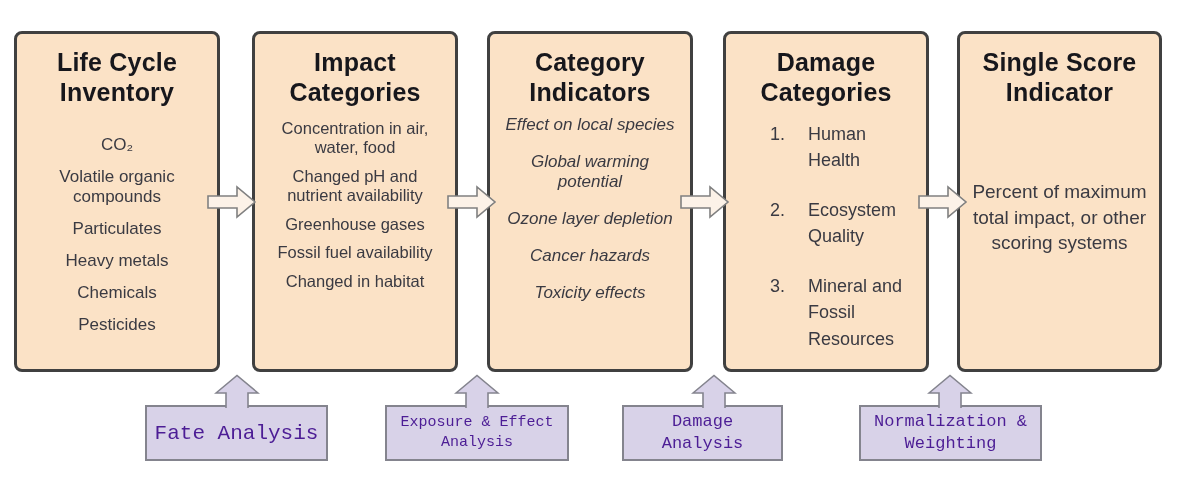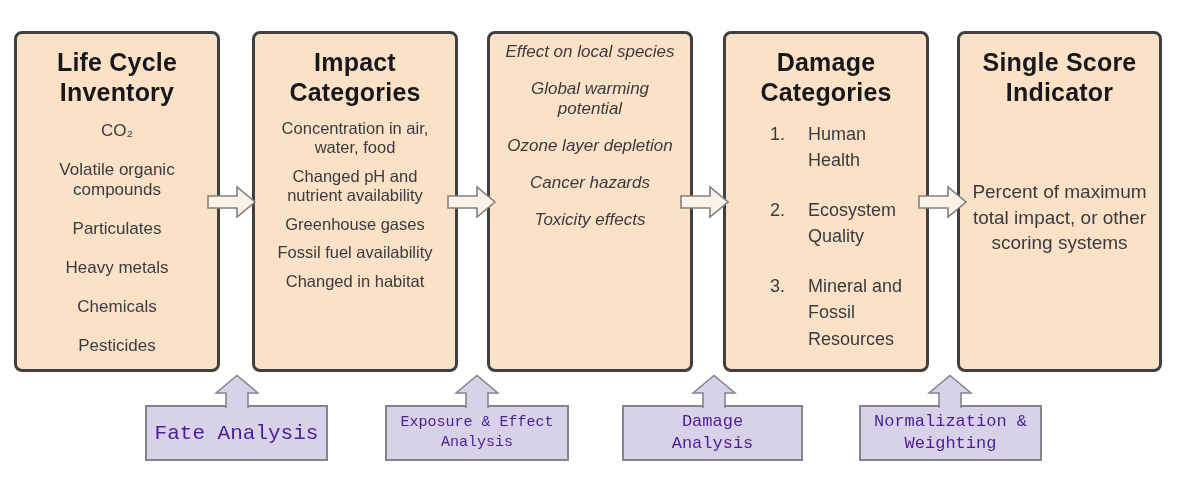--- a/index.html
+++ b/index.html
@@ -15,21 +15,21 @@
   }
   .b1{left:14px}.b2{left:252px}.b3{left:487px}.b4{left:723px}.b5{left:957px;width:205px}
   .stitle {
     font-weight:800; font-size:25px; color:#17171c; text-align:center;
     margin:13px 6px 0 6px; line-height:1.2; letter-spacing:0.2px;
   }
   .items {
     display:flex; flex-direction:column; text-align:center;
     font-size:17px; color:#3a3a42; line-height:1.18; padding:0 8px;
   }
-  .b1 .items { margin-top:14px; gap:19px; }
+  .b1 .items { margin-top:28px; gap:12px; }
   .b2 .items { margin-top:12px; gap:9px; font-size:16.5px; }
   .b3 .items { margin-top:8px;  gap:17px;font-style:italic; }
   
   .num-items {
     display:flex; flex-direction:column; gap:24px; margin-top:14px;
     padding-left:44px; font-size:18px; color:#3a3a42; line-height:1.45;
   }
   .num-row { display:flex; }
   .num-col { width:38px; flex:none; }
   .num-text { width:96px; }
@@ -46,21 +46,21 @@
   .ua1{left:214px}.ua2{left:454px}.ua3{left:691px}.ua4{left:927px}
   
   .pbox {
     position:absolute; top:405px; height:56px; box-sizing:border-box;
     background:#d8d2e8; border:2px solid #84848e; z-index:4;
     display:flex; flex-direction:column; justify-content:center; align-items:center;
     color:#4c1d95; text-align:center;font-family:Liberation Mono, monospace;
   }
   .p1{left:145px;width:183px;font-size:21px}
   .p2{left:385px;width:184px;font-size:15px;line-height:1.35}
-  .p3{left:622px;width:181px;font-size:17px;line-height:1.3}
+  .p3{left:622px;width:161px;font-size:17px;line-height:1.3}
   .p4{left:859px;width:183px;font-size:17px;line-height:1.3}
 </style>
 </head>
 <body>
 
 <div class="stage-canvas">
 
   <div class="sbox b1">
     <div class="stitle">Life Cycle Inventory</div>
     <div class="items">
@@ -78,20 +78,21 @@
     <div class="items">
       <div>Concentration in air, water, food</div>
       <div>Changed pH and nutrient availability</div>
       <div>Greenhouse gases</div>
       <div>Fossil fuel availability</div>
       <div>Changed in habitat</div>
     </div>
   </div>
 
   <div class="sbox b3">
+    <div class="stitle">Category Indicators</div>
     <div class="items">
       <div>Effect on local species</div>
       <div>Global warming potential</div>
       <div>Ozone layer depletion</div>
       <div>Cancer hazards</div>
       <div>Toxicity effects</div>
     </div>
   </div>
 
   <div class="sbox b4">

